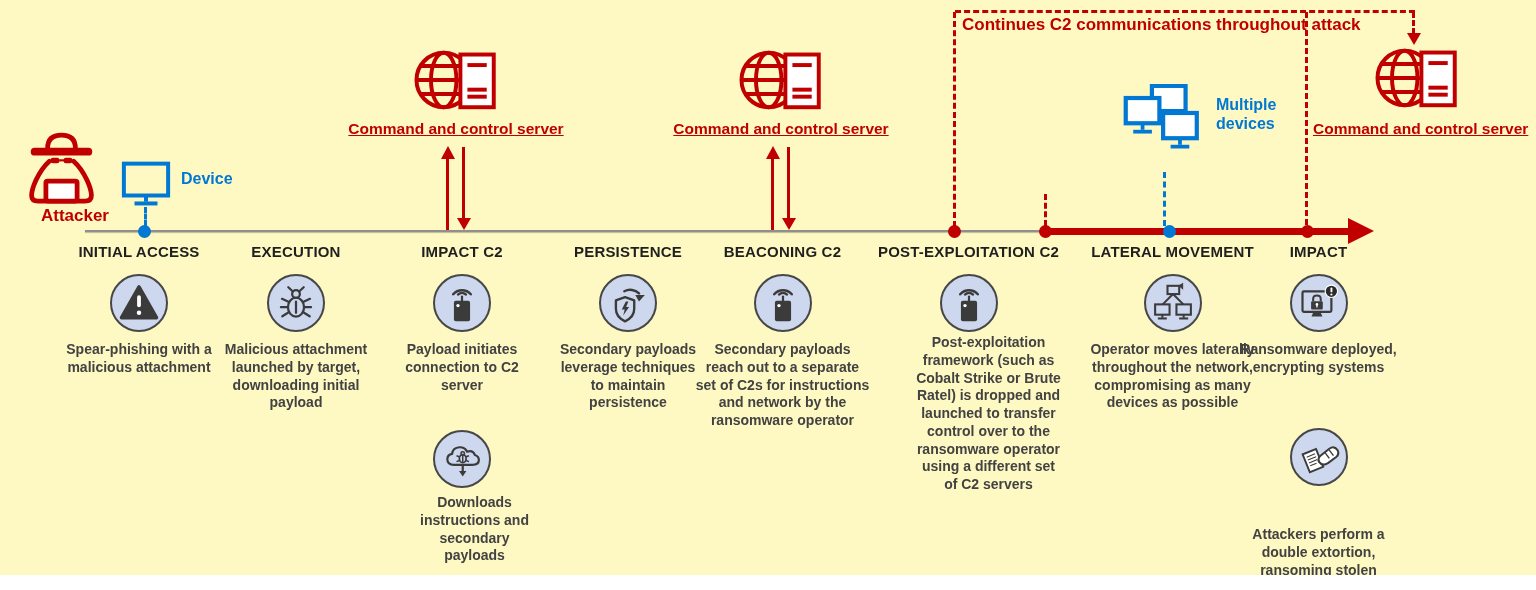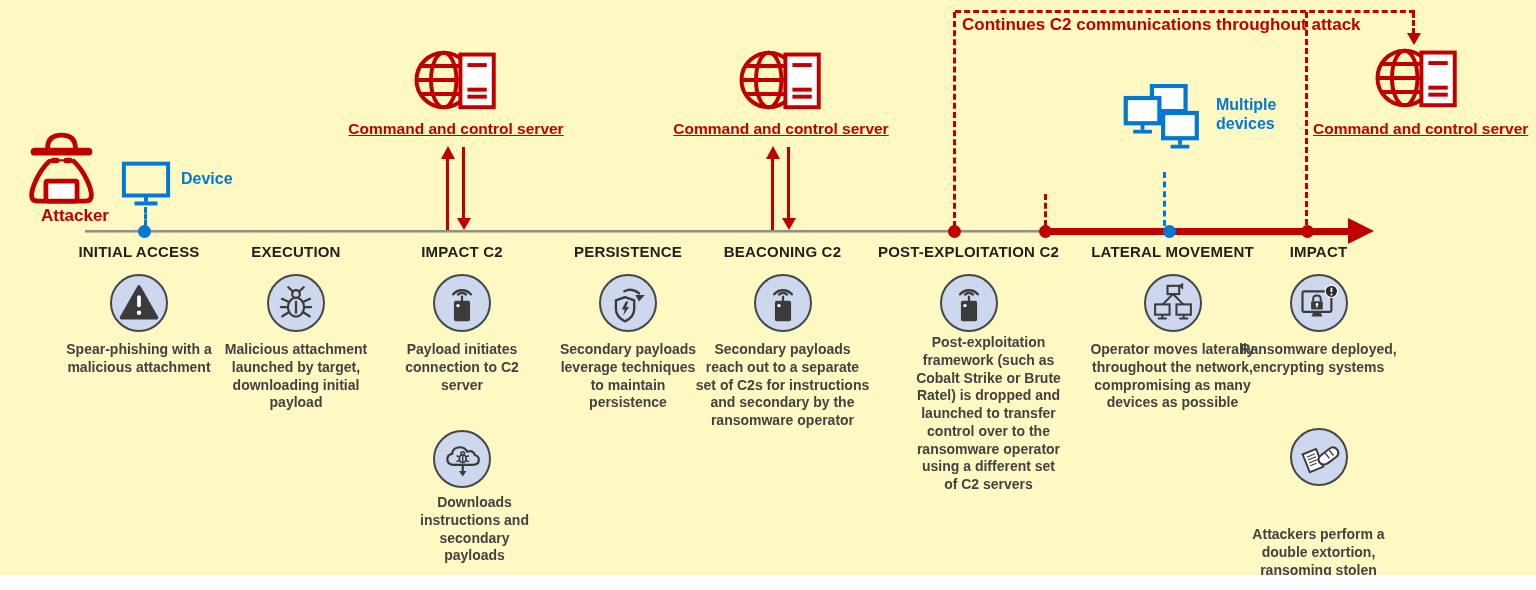--- a/index.html
+++ b/index.html
@@ -274,21 +274,21 @@
     <div class="desc" style="top:98px;">Secondary payloads leverage techniques to maintain persistence</div>
   </div>
 
   <div class="stage" style="left:695px;width:175px;">
     <div class="stage-label">BEACONING C2</div>
     <div class="icon-circle" style="top:31px;">
         <svg width="44" height="44">
           <use href="#sym-c2-device"></use>
         </svg>
       </div>
-    <div class="desc" style="top:98px;">Secondary payloads reach out to a separate set of C2s for instructions and secondary by the ransomware operator</div>
+    <div class="desc" style="top:98px;">Secondary payloads reach out to a separate set of C2s for instructions and network by the ransomware operator</div>
   </div>
 
   <div class="stage" style="left:876px;width:185px;">
     <div class="stage-label">POST-EXPLOITATION C2</div>
     <div class="icon-circle" style="top:31px;">
         <svg width="44" height="44">
           <use href="#sym-c2-device"></use>
         </svg>
       </div>
     <div class="desc" style="top:91px;margin-left:40px;">Post-exploitation framework (such as Cobalt Strike or Brute Ratel) is dropped and launched to transfer control over to the ransomware operator using a different set of C2 servers</div>

